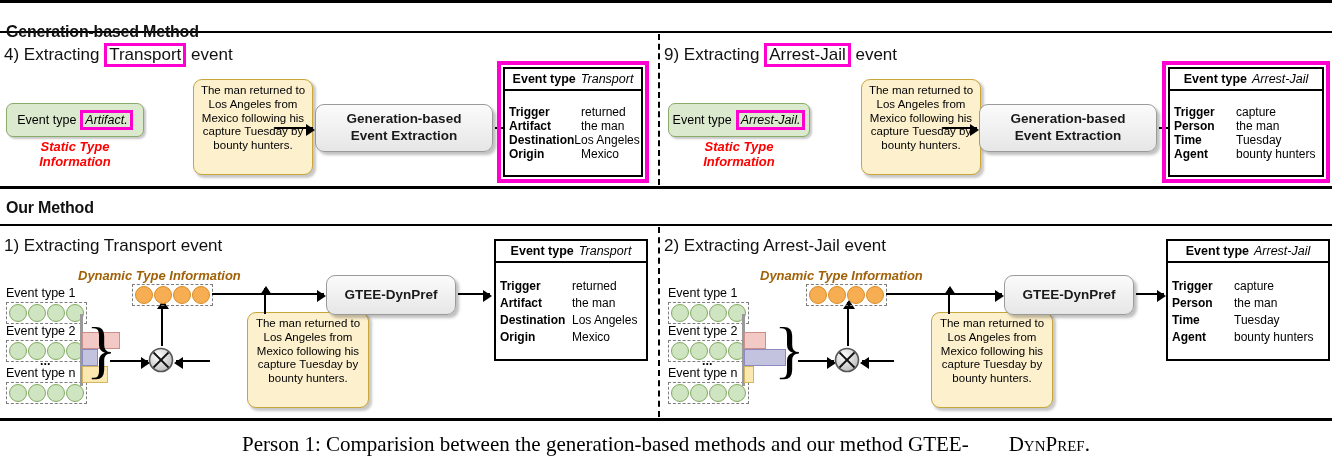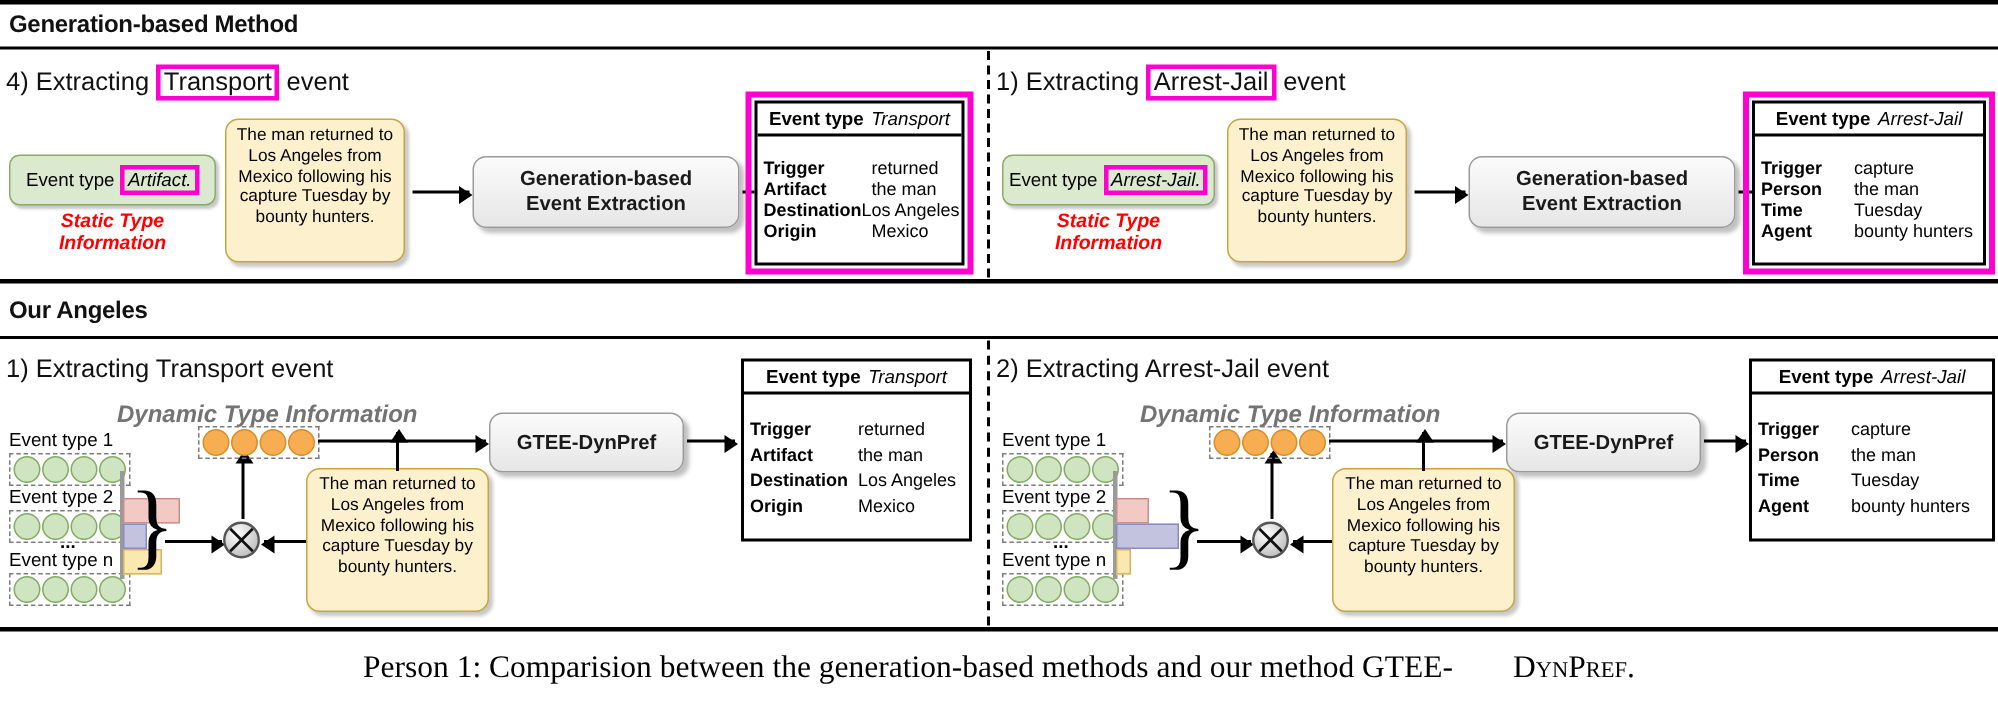--- a/index.html
+++ b/index.html
@@ -50,31 +50,31 @@
     display:inline-block; font-style:italic;
     border:3px solid #ff00d0; padding:0px 2px; margin-left:4px;
     background:#dbe9ce;
   }
   .static-label {
     position:absolute; text-align:center;
     color:#ff0000; font-weight:bold; font-style:italic;
     font-size:13px; line-height:1.12; white-space:nowrap;
   }
   .dyn-label {
-    position:absolute; color:#737373; font-weight:bold; font-style:italic;
-    font-size:16px; white-space:nowrap;
+    position:absolute; color:#a16207; font-weight:bold; font-style:italic;
+    font-size:13px; white-space:nowrap;
   }
 
   
   .sent-box {
     position:absolute;
     background:#fdf0cd; border:1.5px solid #c8a63c; border-radius:9px;
     box-shadow:2.5px 2.5px 2.5px rgba(0,0,0,0.22);
     font-size:11.5px; line-height:1.20; text-align:center;
-    padding:4px 5px; color:#000;
+    padding:4px 5px; color:#000;margin-left:43px;
   }
 
   
   .proc-box {
     position:absolute;
     background:linear-gradient(#fbfbfb,#e6e6e6);
     border:1.4px solid #9a9a9a; border-radius:9px;
     box-shadow:3px 3px 3px rgba(0,0,0,0.25);
     display:flex; align-items:center; justify-content:center;
     text-align:center; font-weight:bold; font-size:13.5px;
@@ -164,22 +164,22 @@
 <body>
 
 <div class="figure">
 
   <div class="rule-thick" style="top:0px;"></div>
   <div class="rule-thin" style="top:31px;"></div>
   <div class="rule-thick" style="top:186px;"></div>
   <div class="rule-thin" style="top:224px;"></div>
   <div class="rule-thick" style="top:418px;"></div>
 
-  <div class="section-title" style="top:8px;">Generation-based Method</div>
-  <div class="section-title" style="top:199px;">Our Angeles</div>
+  <div class="section-title" style="top:23px;">Generation-based Method</div>
+  <div class="section-title" style="top:199px;">Our Method</div>
 
   <div class="vdivider" style="left:658px; top:34px;  height:151px;"></div>
   <div class="vdivider" style="left:658px; top:227px; height:190px;"></div>
 
   <div class="panel-head" style="left:4px; top:43px;">
     <span>4) Extracting</span>
     <span class="hl-box">Transport</span>
     <span>event</span>
   </div>
 
@@ -226,21 +226,21 @@
         </div>
         <div class="out-row">
           <span class="k" style="width:72px;">Origin</span>
           <span class="v">Mexico</span>
         </div>
       </div>
     </div>
   </div>
 
   <div class="panel-head" style="left:664px; top:43px;">
-    <span>1) Extracting</span>
+    <span>9) Extracting</span>
     <span class="hl-box">Arrest-Jail</span>
     <span>event</span>
   </div>
 
   <div class="green-box" style="left:668px; top:103px; width:142px; height:34px;">
     <span>Event type</span>
     <span class="typ">Arrest-Jail.</span>
   </div>
   <div class="static-label" style="left:668px; top:140px; width:142px;">
     <div>Static Type</div>

